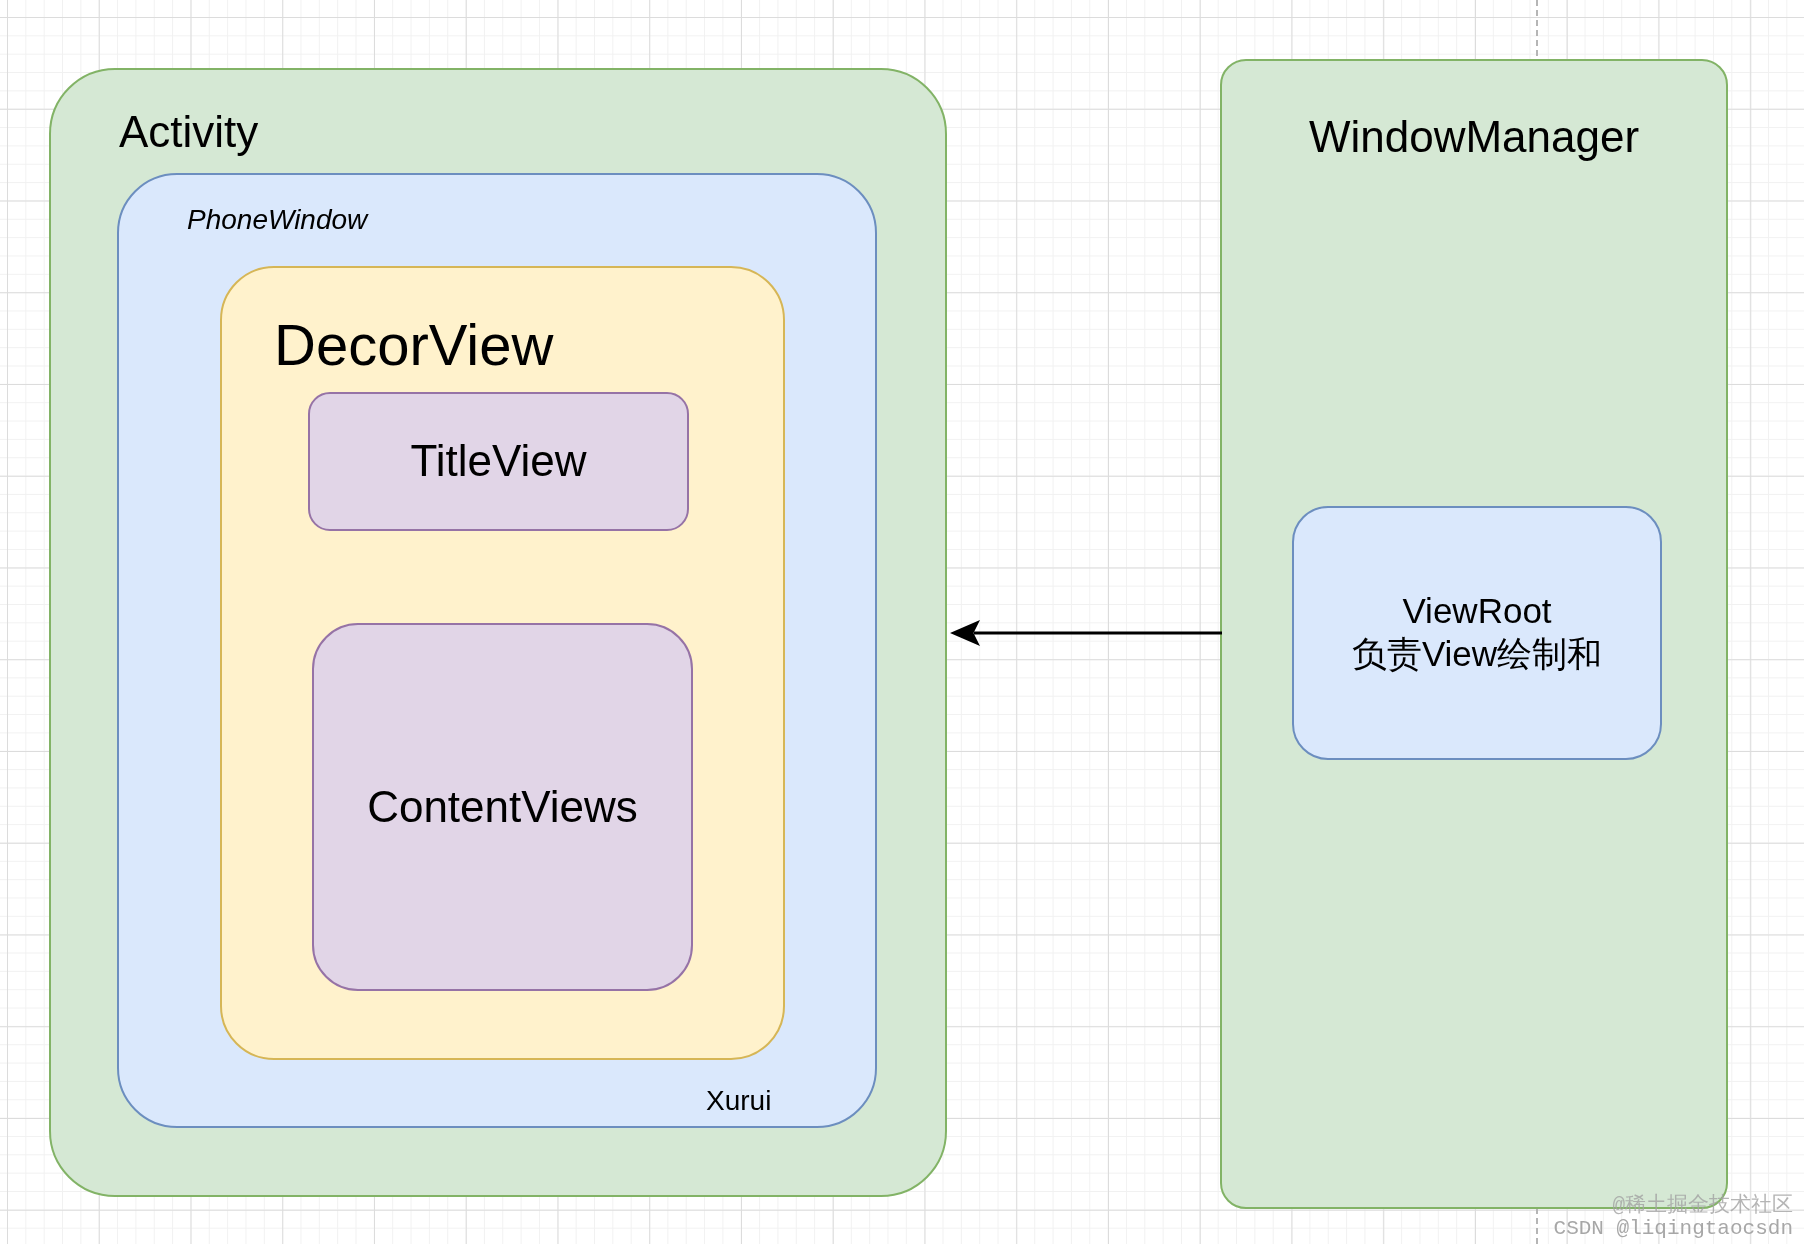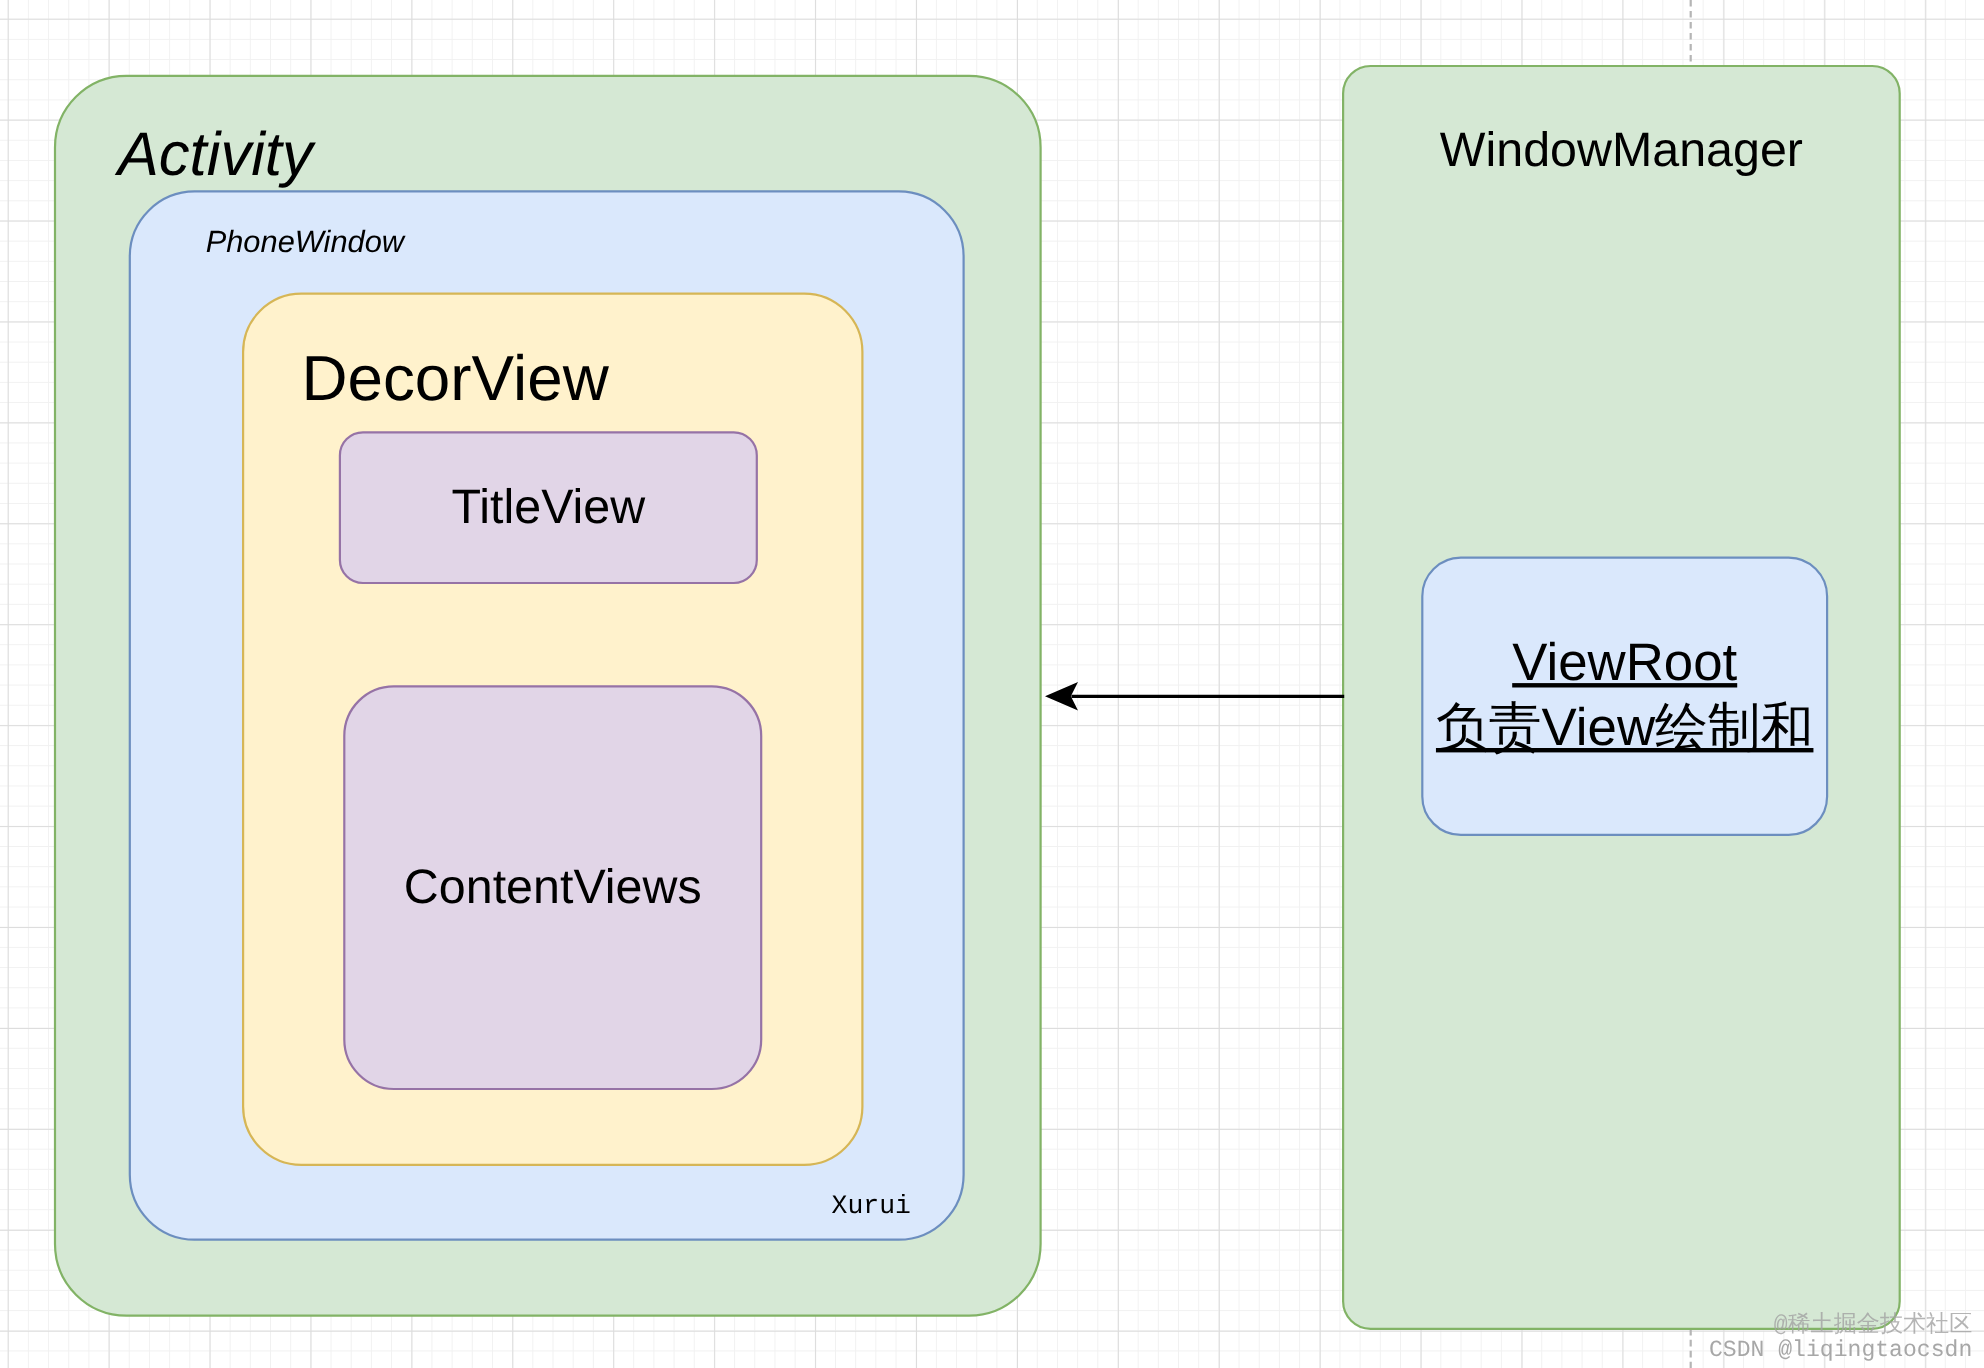--- a/index.html
+++ b/index.html
@@ -48,22 +48,22 @@
 
   
   #activity-box {
     left: 49px; top: 68px; width: 898px; height: 1129px;
     background: var(--green_fill, #d5e8d4);
     border-color: var(--green_border, #82b366);
     border-radius: 66px;
     z-index: 1;
   }
   #activity-label {
-    position: absolute; left: 56px; top: 36px;
-    font-size: 56px; color: #000; line-height: 1.2; font-style: italic;
+    position: absolute; left: 68px; top: 36px;
+    font-size: 44px; color: #000; line-height: 1.2;
   }
 
   #phonewindow-box {
     left: 117px; top: 173px; width: 760px; height: 955px;
     background: var(--blue_fill, #dae8fc);
     border-color: var(--blue_border, #6c8ebf);
     border-radius: 60px;
     z-index: 2;
   }
   #phonewindow-label {
@@ -97,22 +97,22 @@
     border-color: var(--purple_border, #9673a6);
     border-radius: 46px;
     z-index: 4;
     display: flex; align-items: center; justify-content: center;
   }
   .inner-label {
     font-size: 44px; color: #000; line-height: 1.2; text-align: center;
   }
 
   #xurui-label {
-    position: absolute; left: 756px; top: 1084px;
-    font-size: 24px; color: #000; z-index: 5; line-height: 1.2; font-family: Liberation Mono, monospace;
+    position: absolute; left: 706px; top: 1084px;
+    font-size: 28px; color: #000; z-index: 5; line-height: 1.2;
   }
 
   
   #windowmanager-box {
     left: 1220px; top: 59px; width: 508px; height: 1150px;
     background: var(--green_fill, #d5e8d4);
     border-color: var(--green_border, #82b366);
     border-radius: 26px;
     z-index: 1;
   }
@@ -125,23 +125,22 @@
   #viewroot-box {
     left: 1292px; top: 506px; width: 370px; height: 254px;
     background: var(--blue_fill, #dae8fc);
     border-color: var(--blue_border, #6c8ebf);
     border-radius: 36px;
     z-index: 2;
     display: flex; flex-direction: column;
     align-items: center; justify-content: center;
   }
   .viewroot-line {
-    font-size: 48px; color: #000; line-height: 1.22; text-align: center;
+    font-size: 35px; color: #000; line-height: 1.22; text-align: center;
     white-space: nowrap;
-    text-decoration: underline;
   }
 
   
   #flow-arrow {
     position: absolute; left: 930px; top: 613px;
     z-index: 3;
   }
 
   
   #watermark {

